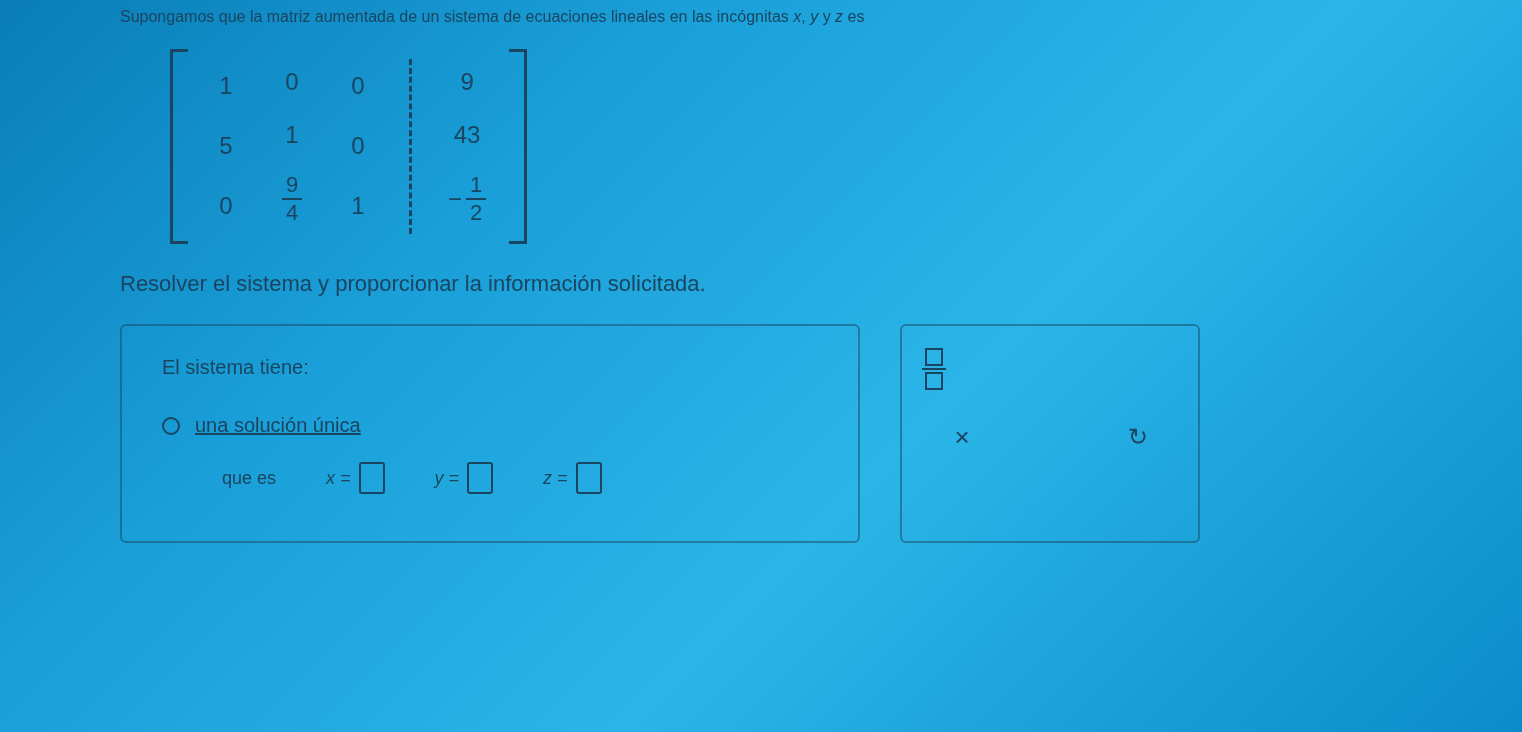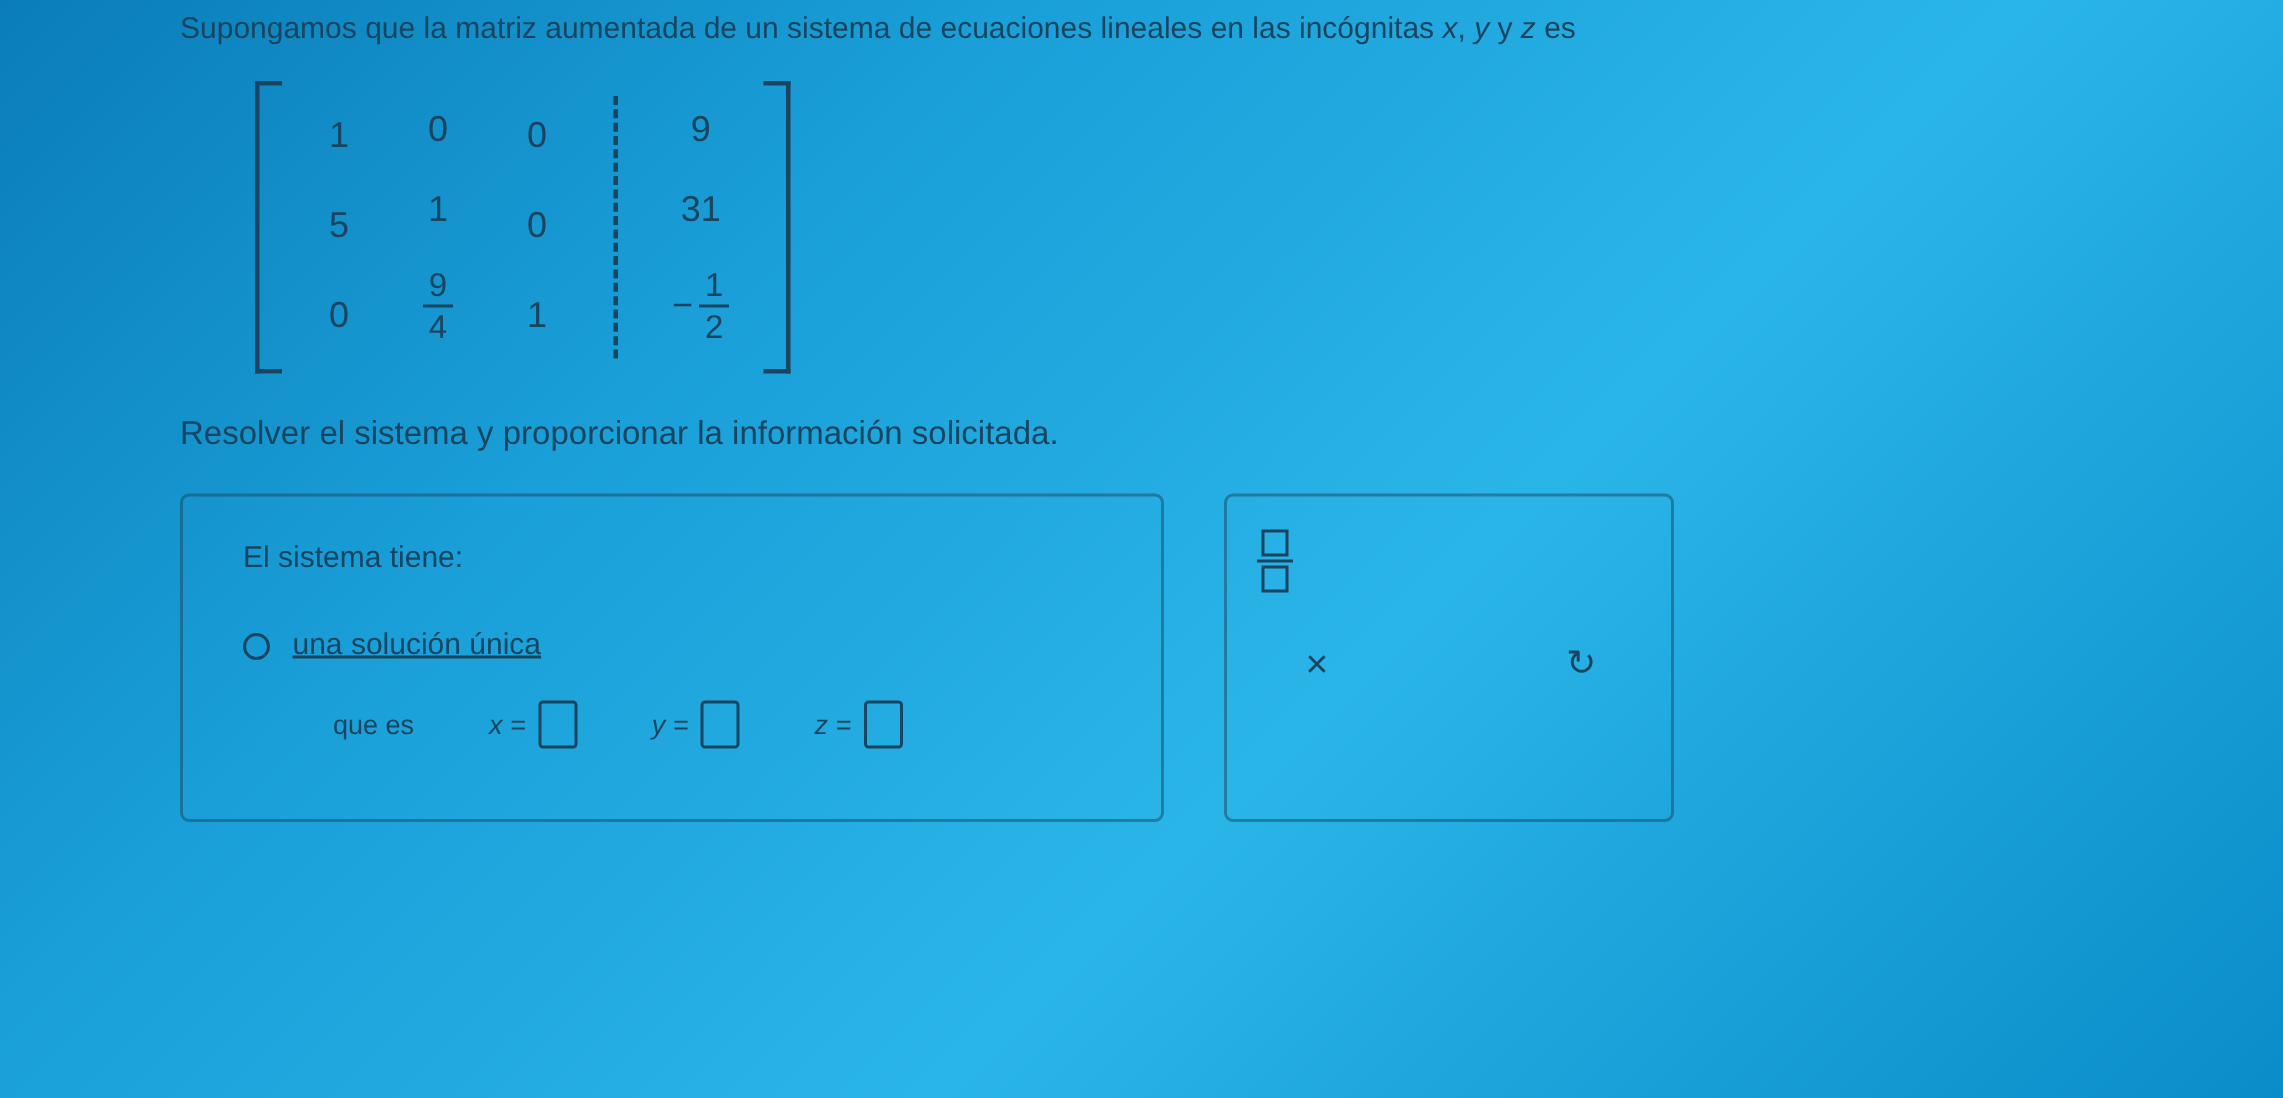--- a/index.html
+++ b/index.html
@@ -10,21 +10,21 @@
     body {
       width: 1522px;
       height: 732px;
       background: linear-gradient(135deg, #0a7db8 0%, #1a9fd8 30%, #2ab5e8 60%, #0a8cc8 100%);
       font-family: Arial, sans-serif;
       color: #1a4560;
       padding: 0 120px;
       overflow: hidden;
     }
     .problem-text {
-      font-size: 20px;
+      font-size: 16px;
       padding-top: 8px;
       margin-bottom: 20px;
     }
     .italic {
       font-style: italic;
     }
     .matrix-container {
       display: flex;
       align-items: center;
       margin-left: 50px;
@@ -92,21 +92,21 @@
       margin-bottom: 27px;
     }
     .answer-row {
       display: flex;
       gap: 40px;
     }
     .answer-box {
       border: 2px solid rgba(26, 69, 96, 0.5);
       border-radius: 6px;
       padding: 30px 40px;
-      width: 656px;
+      width: 740px;
     }
     .answer-label {
       font-size: 20px;
       margin-bottom: 35px;
     }
     .option-row {
       display: flex;
       align-items: center;
       gap: 15px;
       margin-bottom: 25px;
@@ -217,21 +217,21 @@
       </div>
     </div>
     <div class="matrix-col">
       <div class="matrix-cell">0</div>
       <div class="matrix-cell">0</div>
       <div class="matrix-cell">1</div>
     </div>
     <div class="divider"></div>
     <div class="matrix-col">
       <div class="matrix-cell">9</div>
-      <div class="matrix-cell">31</div>
+      <div class="matrix-cell">43</div>
       <div class="matrix-cell neg-frac">
         <span>−</span>
         <span class="fraction">
           <span class="num">1</span>
           <span class="den">2</span>
         </span>
       </div>
     </div>
   </div>
   <div class="bracket-right"></div>

